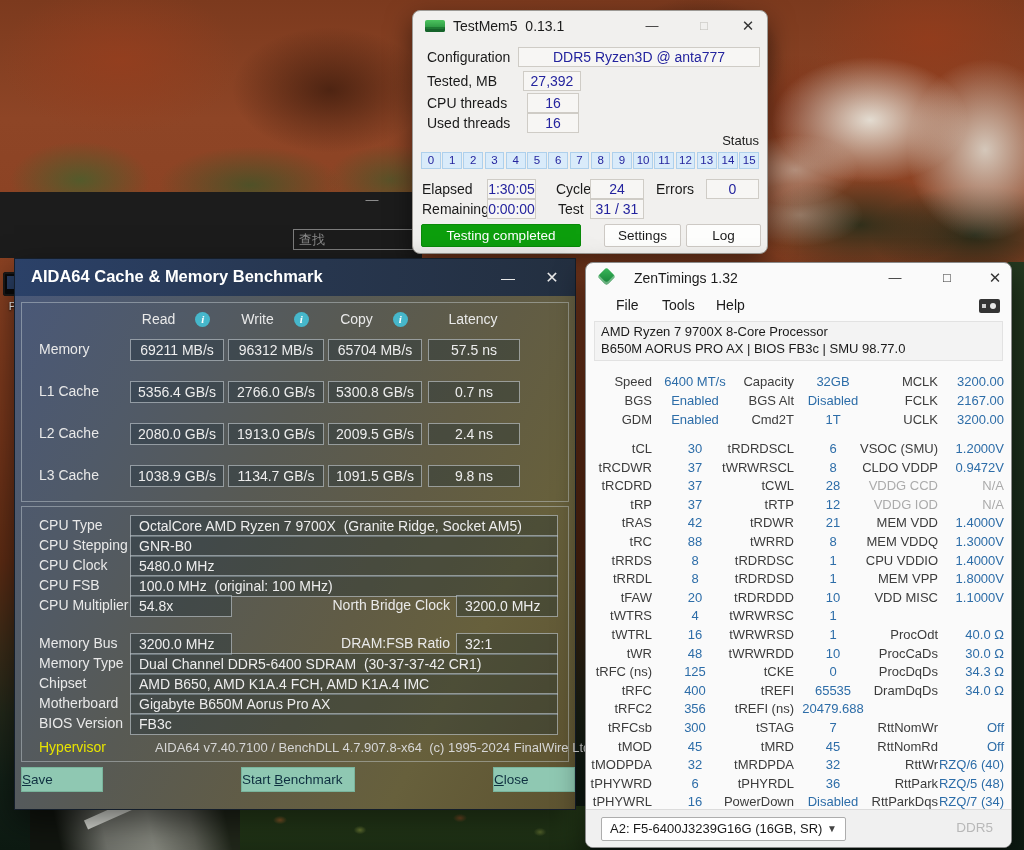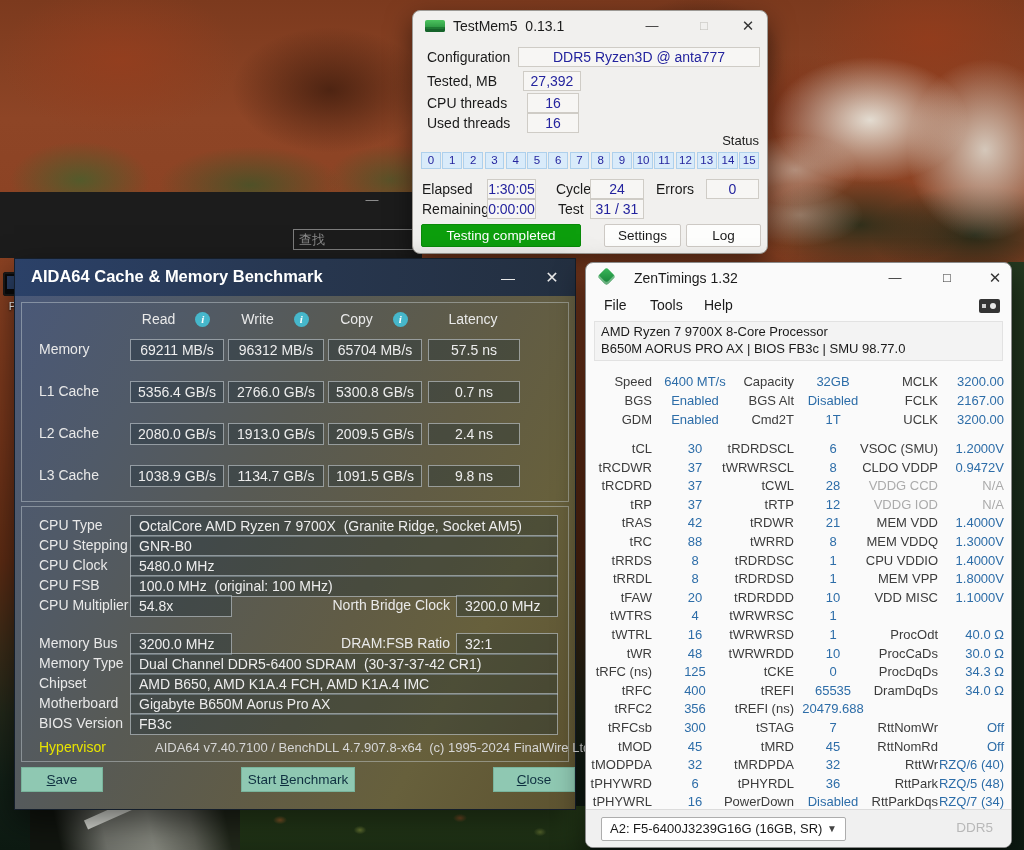--- a/index.html
+++ b/index.html
@@ -103,38 +103,38 @@
   .a-wbox{position:absolute;left:115px;width:418px;height:20px;border:1px solid rgba(218,224,230,.55);
     background:rgba(16,36,46,.30);color:#ededed;font-size:14px;line-height:20px;text-align:left;
     padding-left:8px;white-space:pre;overflow:hidden;}
   .a-rlab{position:absolute;color:#e9e9e9;font-size:14px;text-align:right;}
   .a-sbox{position:absolute;width:92px;height:20px;border:1px solid rgba(218,224,230,.55);
     background:rgba(16,36,46,.30);color:#ededed;font-size:14px;line-height:20px;padding-left:8px;}
   .a-hyp{position:absolute;left:24px;top:480px;color:#e8e400;font-size:14px;}
   .a-ver{position:absolute;left:140px;top:481px;width:402px;text-align:right;color:#d6d6d6;
     font-size:13px;white-space:pre;}
   .a-btn{position:absolute;top:508px;height:23px;background:#8fc8b2;border:1px solid #79b49c;
-    color:#0f3040;font-size:13.5px;text-align:center;line-height:23px;}
+    color:#0f3040;font-size:13.5px;line-height:23px;}
   .u{text-decoration:underline;}
 
   
   .zen{left:585px;top:262px;width:425px;height:584px;background:#fafafa;border:1px solid #8a8a8a;
     border-radius:8px;box-shadow:0 12px 30px rgba(0,0,0,.55);z-index:5;overflow:hidden;}
   .zen-titlebar{position:absolute;left:0;top:0;width:100%;height:30px;}
   .zen-icon{position:absolute;left:14px;top:7px;width:13px;height:13px;border-radius:3px;
     transform:rotate(45deg);background:linear-gradient(135deg,#3cba5c,#127a33);
     box-shadow:inset -2px -2px 0 rgba(255,255,255,.35);}
   .zen-title{position:absolute;left:48px;top:7px;font-size:14px;color:#1b1b1b;}
   .zen-ctl{position:absolute;top:3px;width:26px;height:24px;text-align:center;line-height:24px;
     color:#333;font-size:13px;}
   .zen-ctl.min{left:296px;}
   .zen-ctl.max{left:348px;}
   .zen-ctl.close{left:396px;font-size:15px;}
   .zen-menu{position:absolute;left:0;top:30px;width:100%;height:26px;}
-  .zen-menu-item{position:absolute;top:4px;font-size:14px;color:#1b1b1b;}
+  .zen-menu-item{position:absolute;top:4px;font-size:14px;color:#1b1b1b;margin-left:12px;}
   .cam{position:absolute;left:393px;top:6px;width:21px;height:14px;background:#343434;border-radius:2px;}
   .cam-lens{position:absolute;left:11px;top:4px;width:6px;height:6px;border-radius:50%;background:#e8e8e8;}
   .cam-dot{position:absolute;left:3px;top:5px;width:4px;height:4px;background:#cfcfcf;}
   .zen-info{position:absolute;left:8px;top:58px;width:407px;height:38px;background:#f3f3f3;
     border:1px solid #e2e2e2;font-size:13px;color:#1a1a1a;}
   .zen-info div{margin:2px 0 0 6px;}
   .zen-grid{position:absolute;left:0;top:100px;width:425px;height:446px;}
   .zr{position:absolute;left:0;width:100%;height:19px;font-size:13px;line-height:19px;}
   .zr span{position:absolute;display:block;}
   .lab{color:#3c3c3c;}

